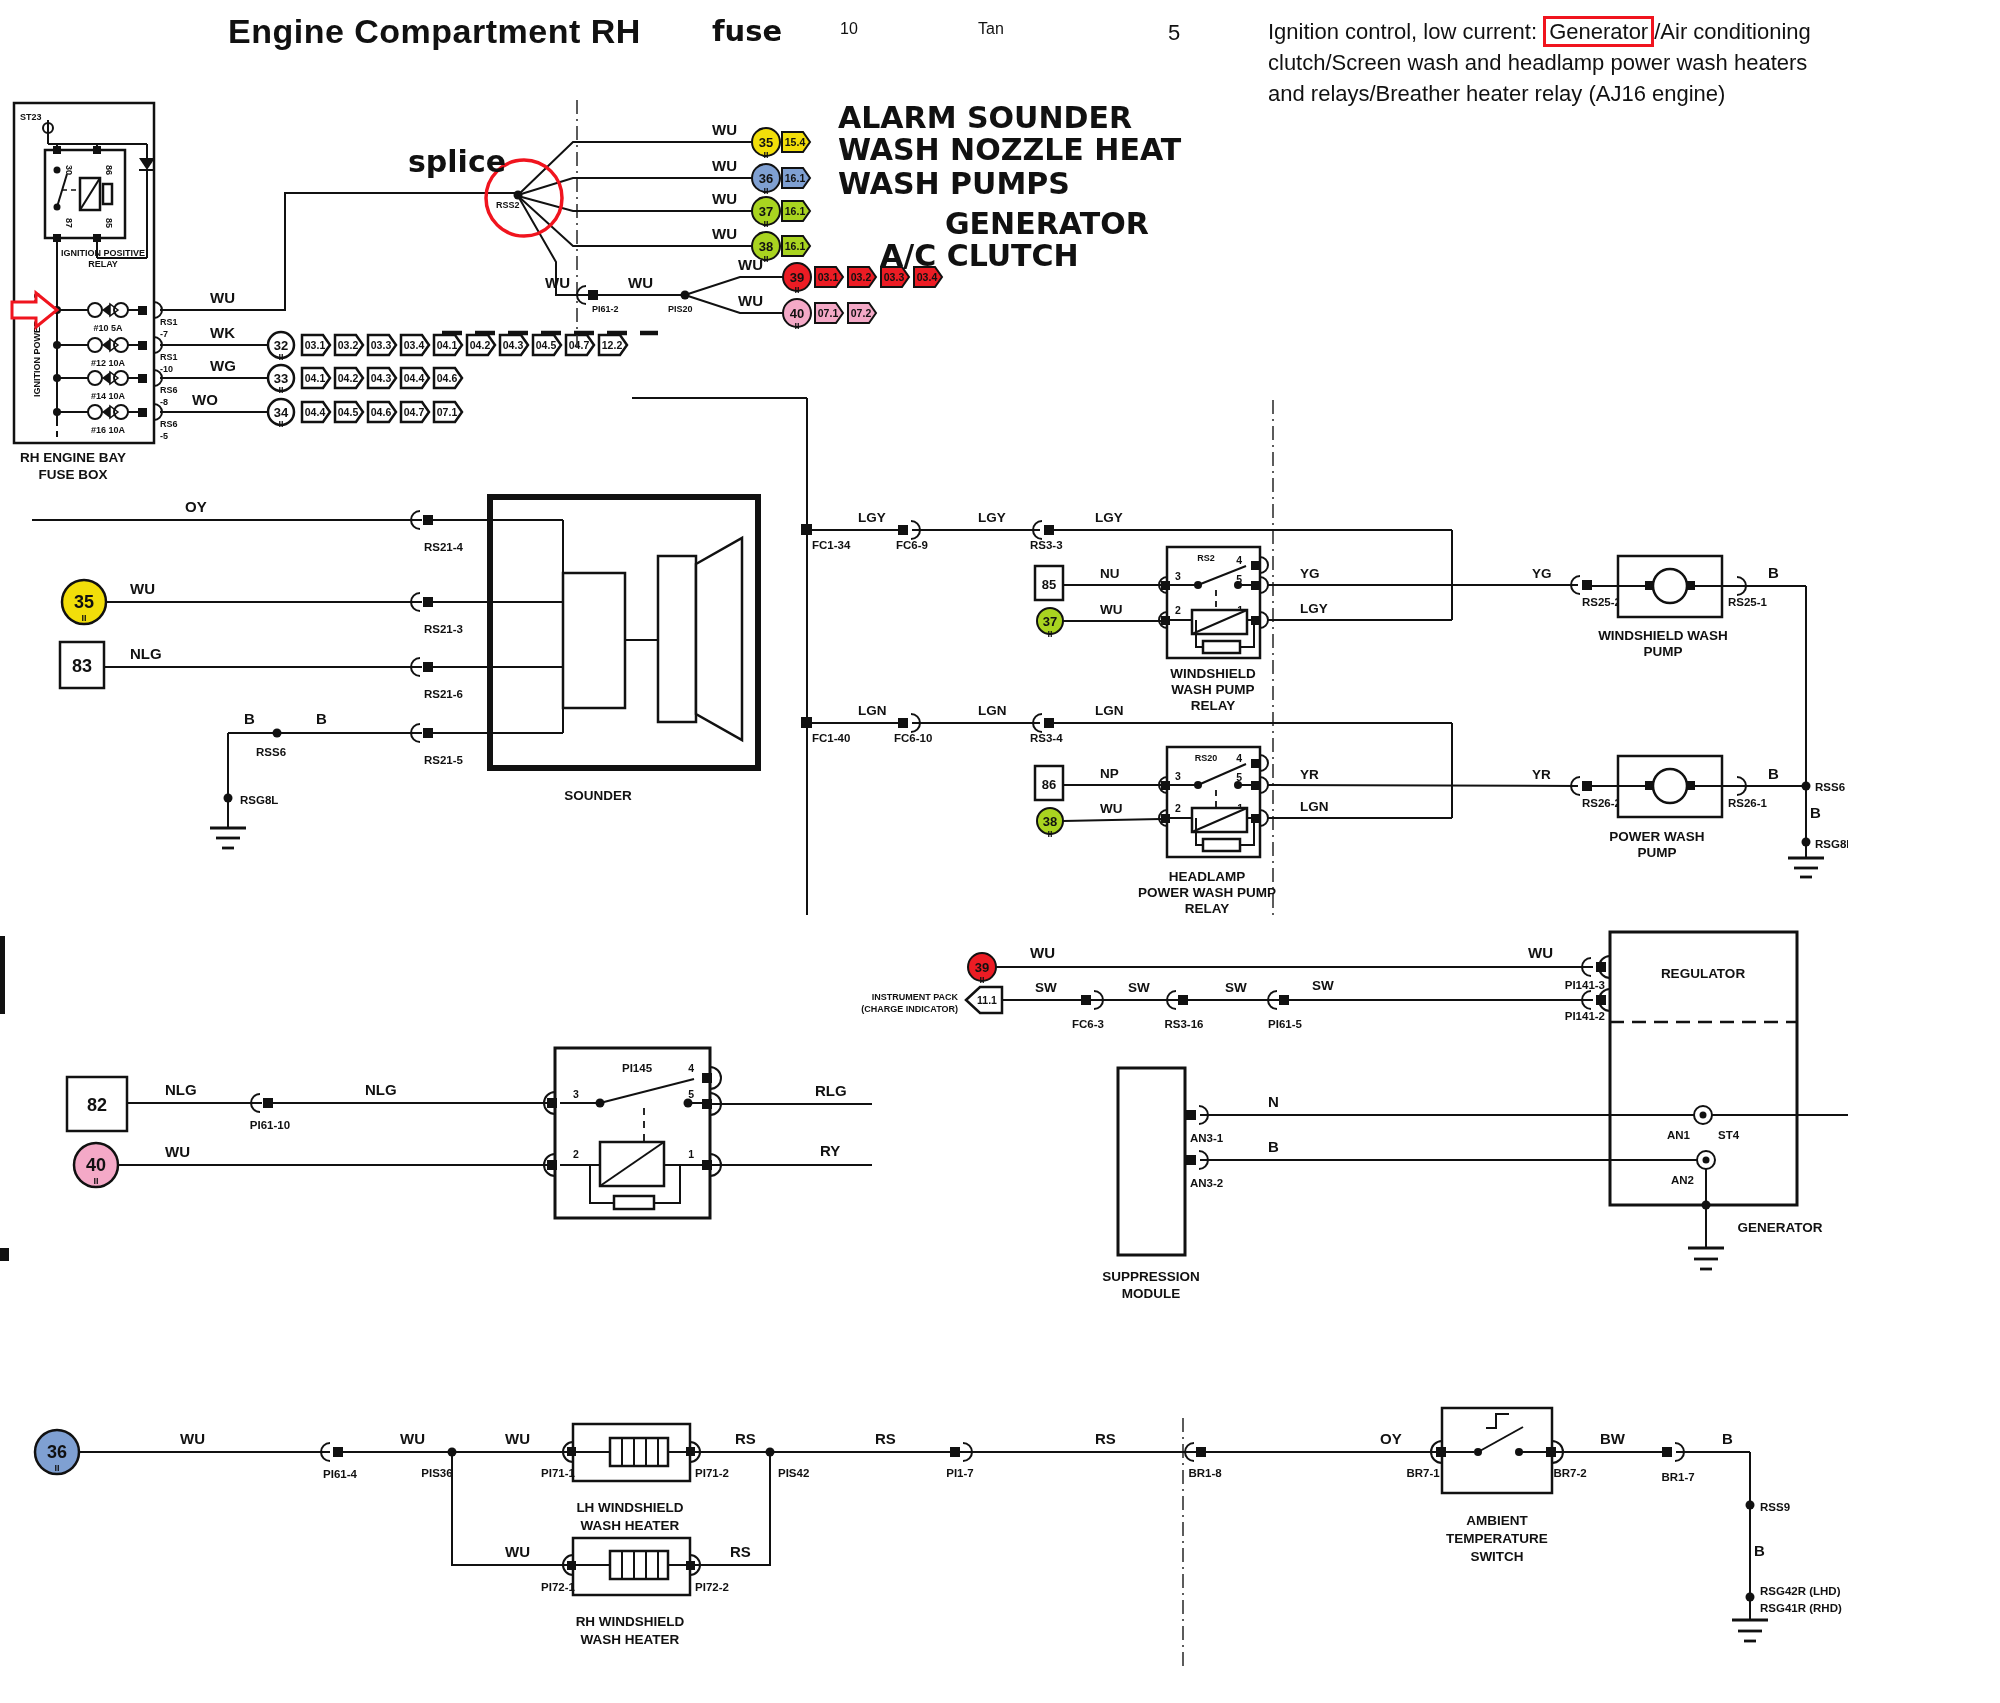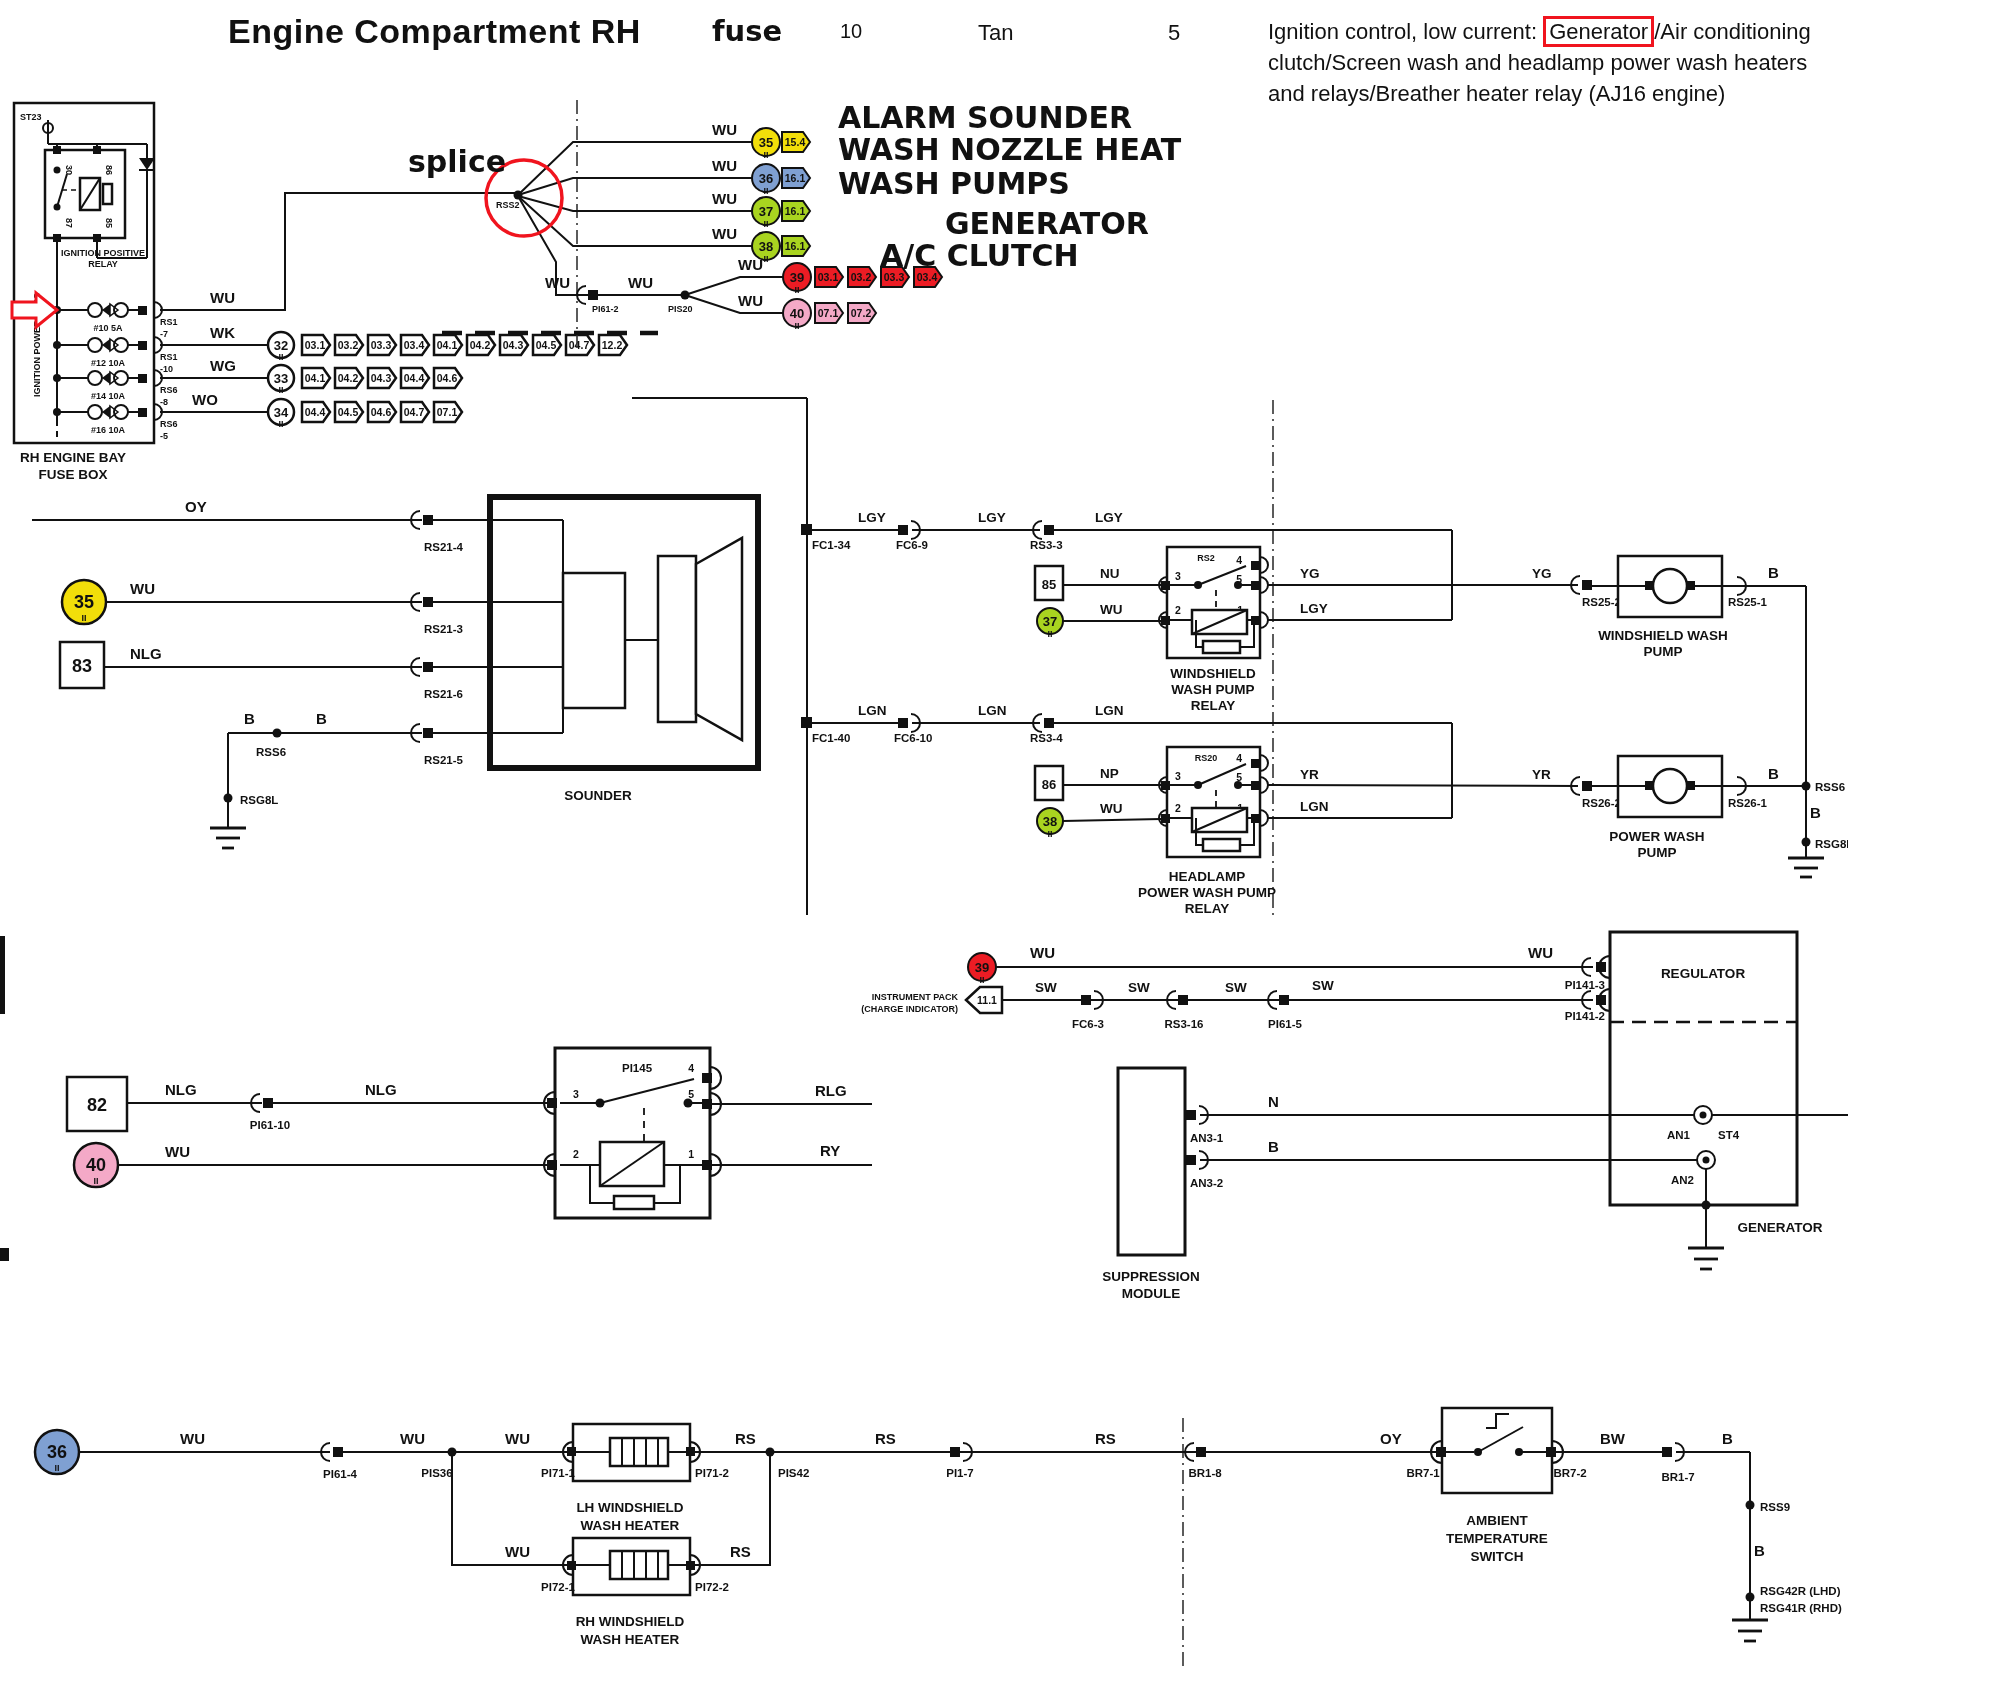--- a/index.html
+++ b/index.html
@@ -2,22 +2,22 @@
 <html><head>
 <meta charset="utf-8">
 <style>
   html,body{margin:0;padding:0;background:#fff;}
   .stage{position:relative;width:1848px;height:1703px;background:#fff;overflow:hidden;
          font-family:"Liberation Sans",sans-serif;color:#111;}
   .stage svg{position:absolute;left:0;top:0;}
   .hdr{position:absolute;white-space:nowrap;}
   .title{left:228px;top:12px;font-size:34px;font-weight:bold;letter-spacing:.5px;}
   .fuseword{left:712px;top:14px;font-size:29px;font-weight:bold;font-family:"DejaVu Sans",sans-serif;text-align:right;}
-  .fnum{left:840px;top:20px;font-size:20px;}
-  .fcol{left:978px;top:20px;font-size:22px;}
+  .fnum{left:840px;top:20px;font-size:16px;}
+  .fcol{left:978px;top:20px;font-size:16px;}
   .famp{left:1168px;top:20px;font-size:22px;}
   .desc{position:absolute;left:1268px;top:16px;width:660px;font-size:22px;line-height:31px;}
   .redbox{border:3px solid #f0141e;padding:0 3px;}
   
   svg text{fill:#111;font-family:"Liberation Sans",sans-serif;}
   .wl{font-size:15px;font-weight:bold;}
   .wl13{font-size:13.5px;font-weight:bold;}
   .cn{font-size:11.5px;font-weight:bold;}
   .comp{font-size:13.5px;font-weight:bold;}
   .pg{font-size:10.5px;font-weight:bold;text-anchor:middle;}

